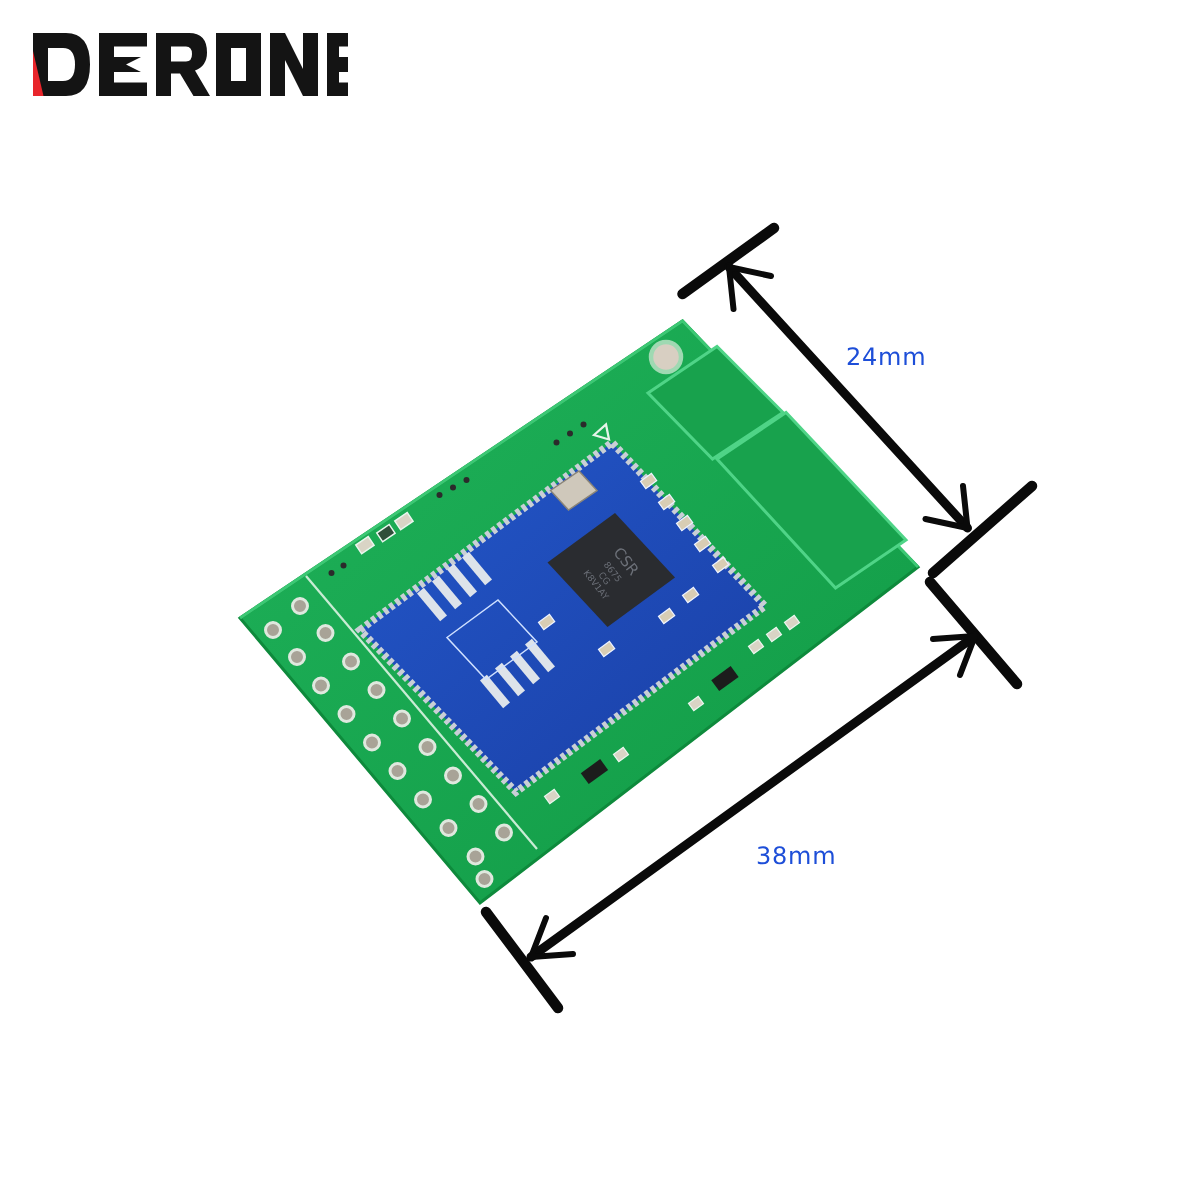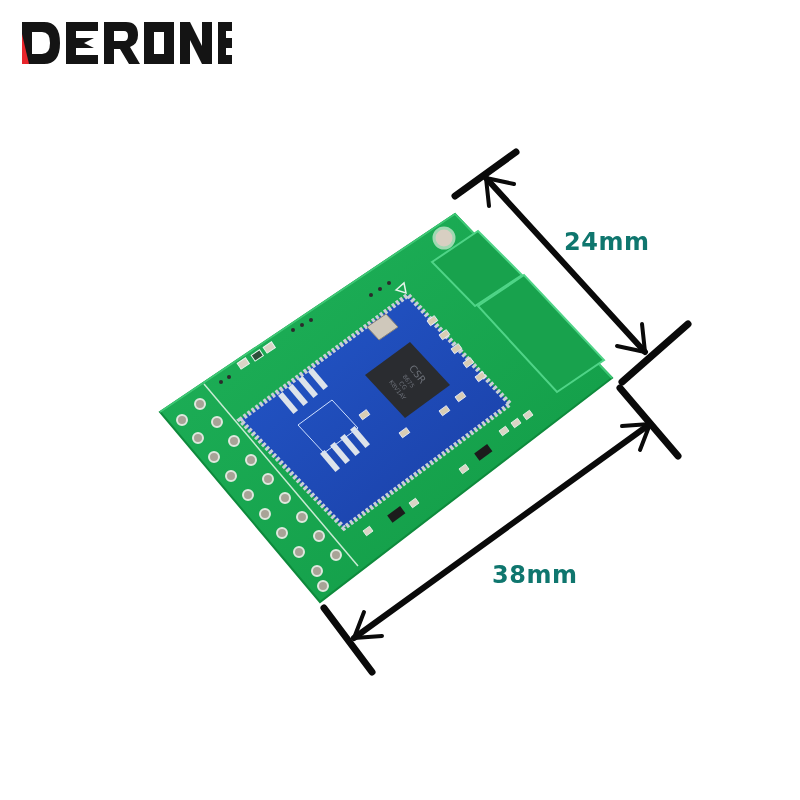--- a/index.html
+++ b/index.html
@@ -1,19 +1,19 @@
 <!DOCTYPE html>
 <html><head>
 <meta charset="utf-8">
 <style>
   html,body{margin:0;padding:0;background:#ffffff;}
   body{width:800px;height:800px;position:relative;overflow:hidden;font-family:"Liberation Sans",sans-serif;}
   .logo{position:absolute;left:22px;top:20px;width:210px;height:46px;}
   .stage{position:absolute;left:0;top:0;width:800px;height:800px;}
-  .dim-label{position:absolute;font-family:"DejaVu Sans",sans-serif;font-weight:bold;font-size:24px;color:#0f766e;letter-spacing:0.5px;}
+  .dim-label{position:absolute;font-family:"DejaVu Sans",sans-serif;font-weight:normal;font-size:16px;color:#1d4ed8;letter-spacing:0.5px;}
 </style>
 </head>
 <body>
 
 <div class="logo">
   <svg width="210" height="46" viewBox="0 0 210 46">
     <g fill="#141414">
 
       <path d="M0 2 H22 Q38 2 38 23 Q38 44 22 44 H0 Z M10 12 V34 H20 Q28 34 28 23 Q28 12 20 12 Z"></path>
 
@@ -165,13 +165,13 @@
   <g stroke="#0a0a0a" stroke-linecap="round" fill="none">
     <line x1="620" y1="388" x2="678" y2="456" stroke-width="7"></line>
     <line x1="324" y1="608" x2="372" y2="672" stroke-width="7"></line>
     <line x1="650" y1="424" x2="354" y2="638" stroke-width="6"></line>
     <path d="M650 424 L622 426 M650 424 L640 450" stroke-width="4"></path>
     <path d="M354 638 L382 636 M354 638 L364 612" stroke-width="4"></path>
   </g>
 </svg>
 
 <div class="dim-label" style="left:564px;top:228px;">24mm</div>
-<div class="dim-label" style="left:492px;top:561px;">38mm</div>
+<div class="dim-label" style="left:504px;top:561px;">38mm</div>
 
 </body></html>

